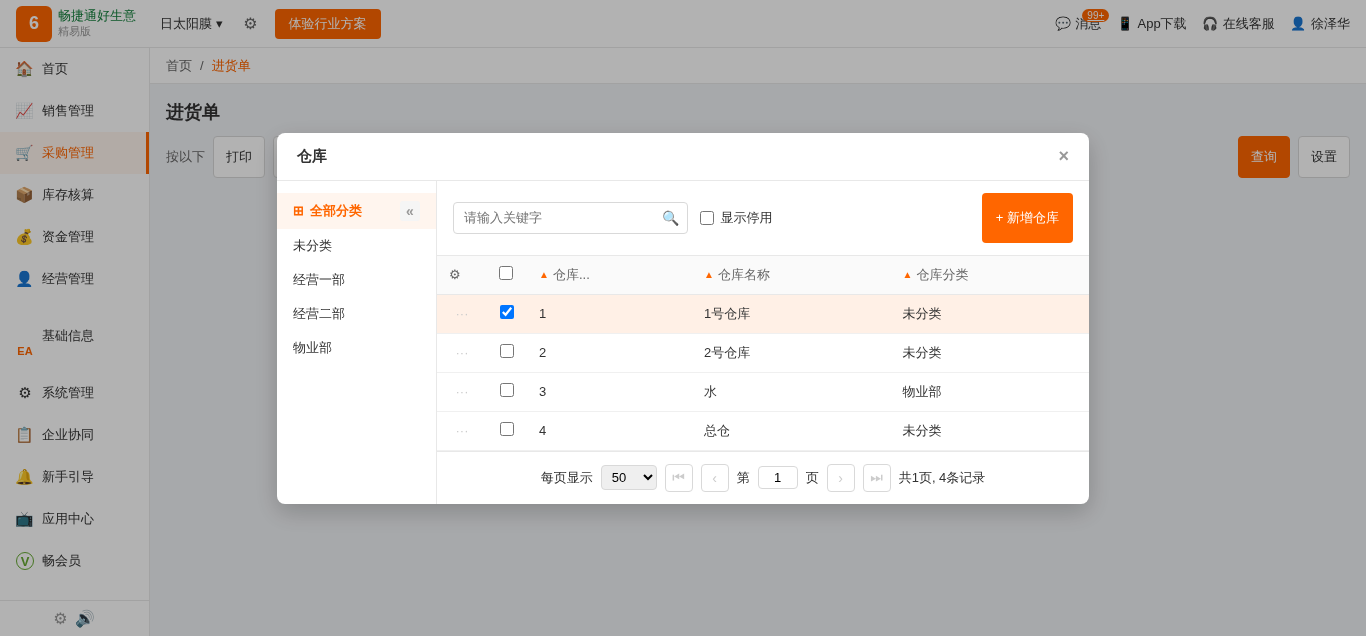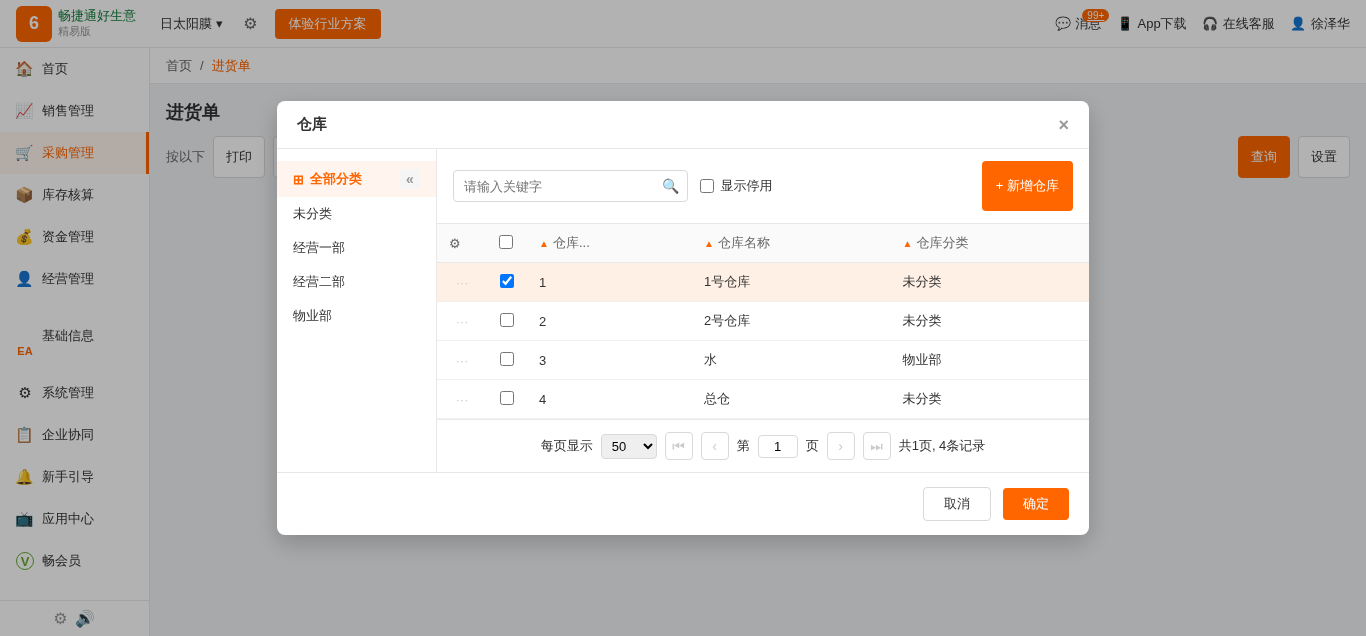--- a/index.html
+++ b/index.html
@@ -481,19 +481,15 @@
           <input class="page-input" type="text" value="1" style="">
           <span>页</span>
           <button class="page-btn disabled">›</button>
           <button class="page-btn disabled">⏭</button>
           <span>共1页, 4条记录</span>
         </div>
 
       </div>
     </div>
 
-    <div class="modal-footer">
-      <button class="cancel-btn">取消</button>
-      <button class="confirm-btn">确定</button>
-    </div>
 
   </div>
 </div>
 
 </body></html>

